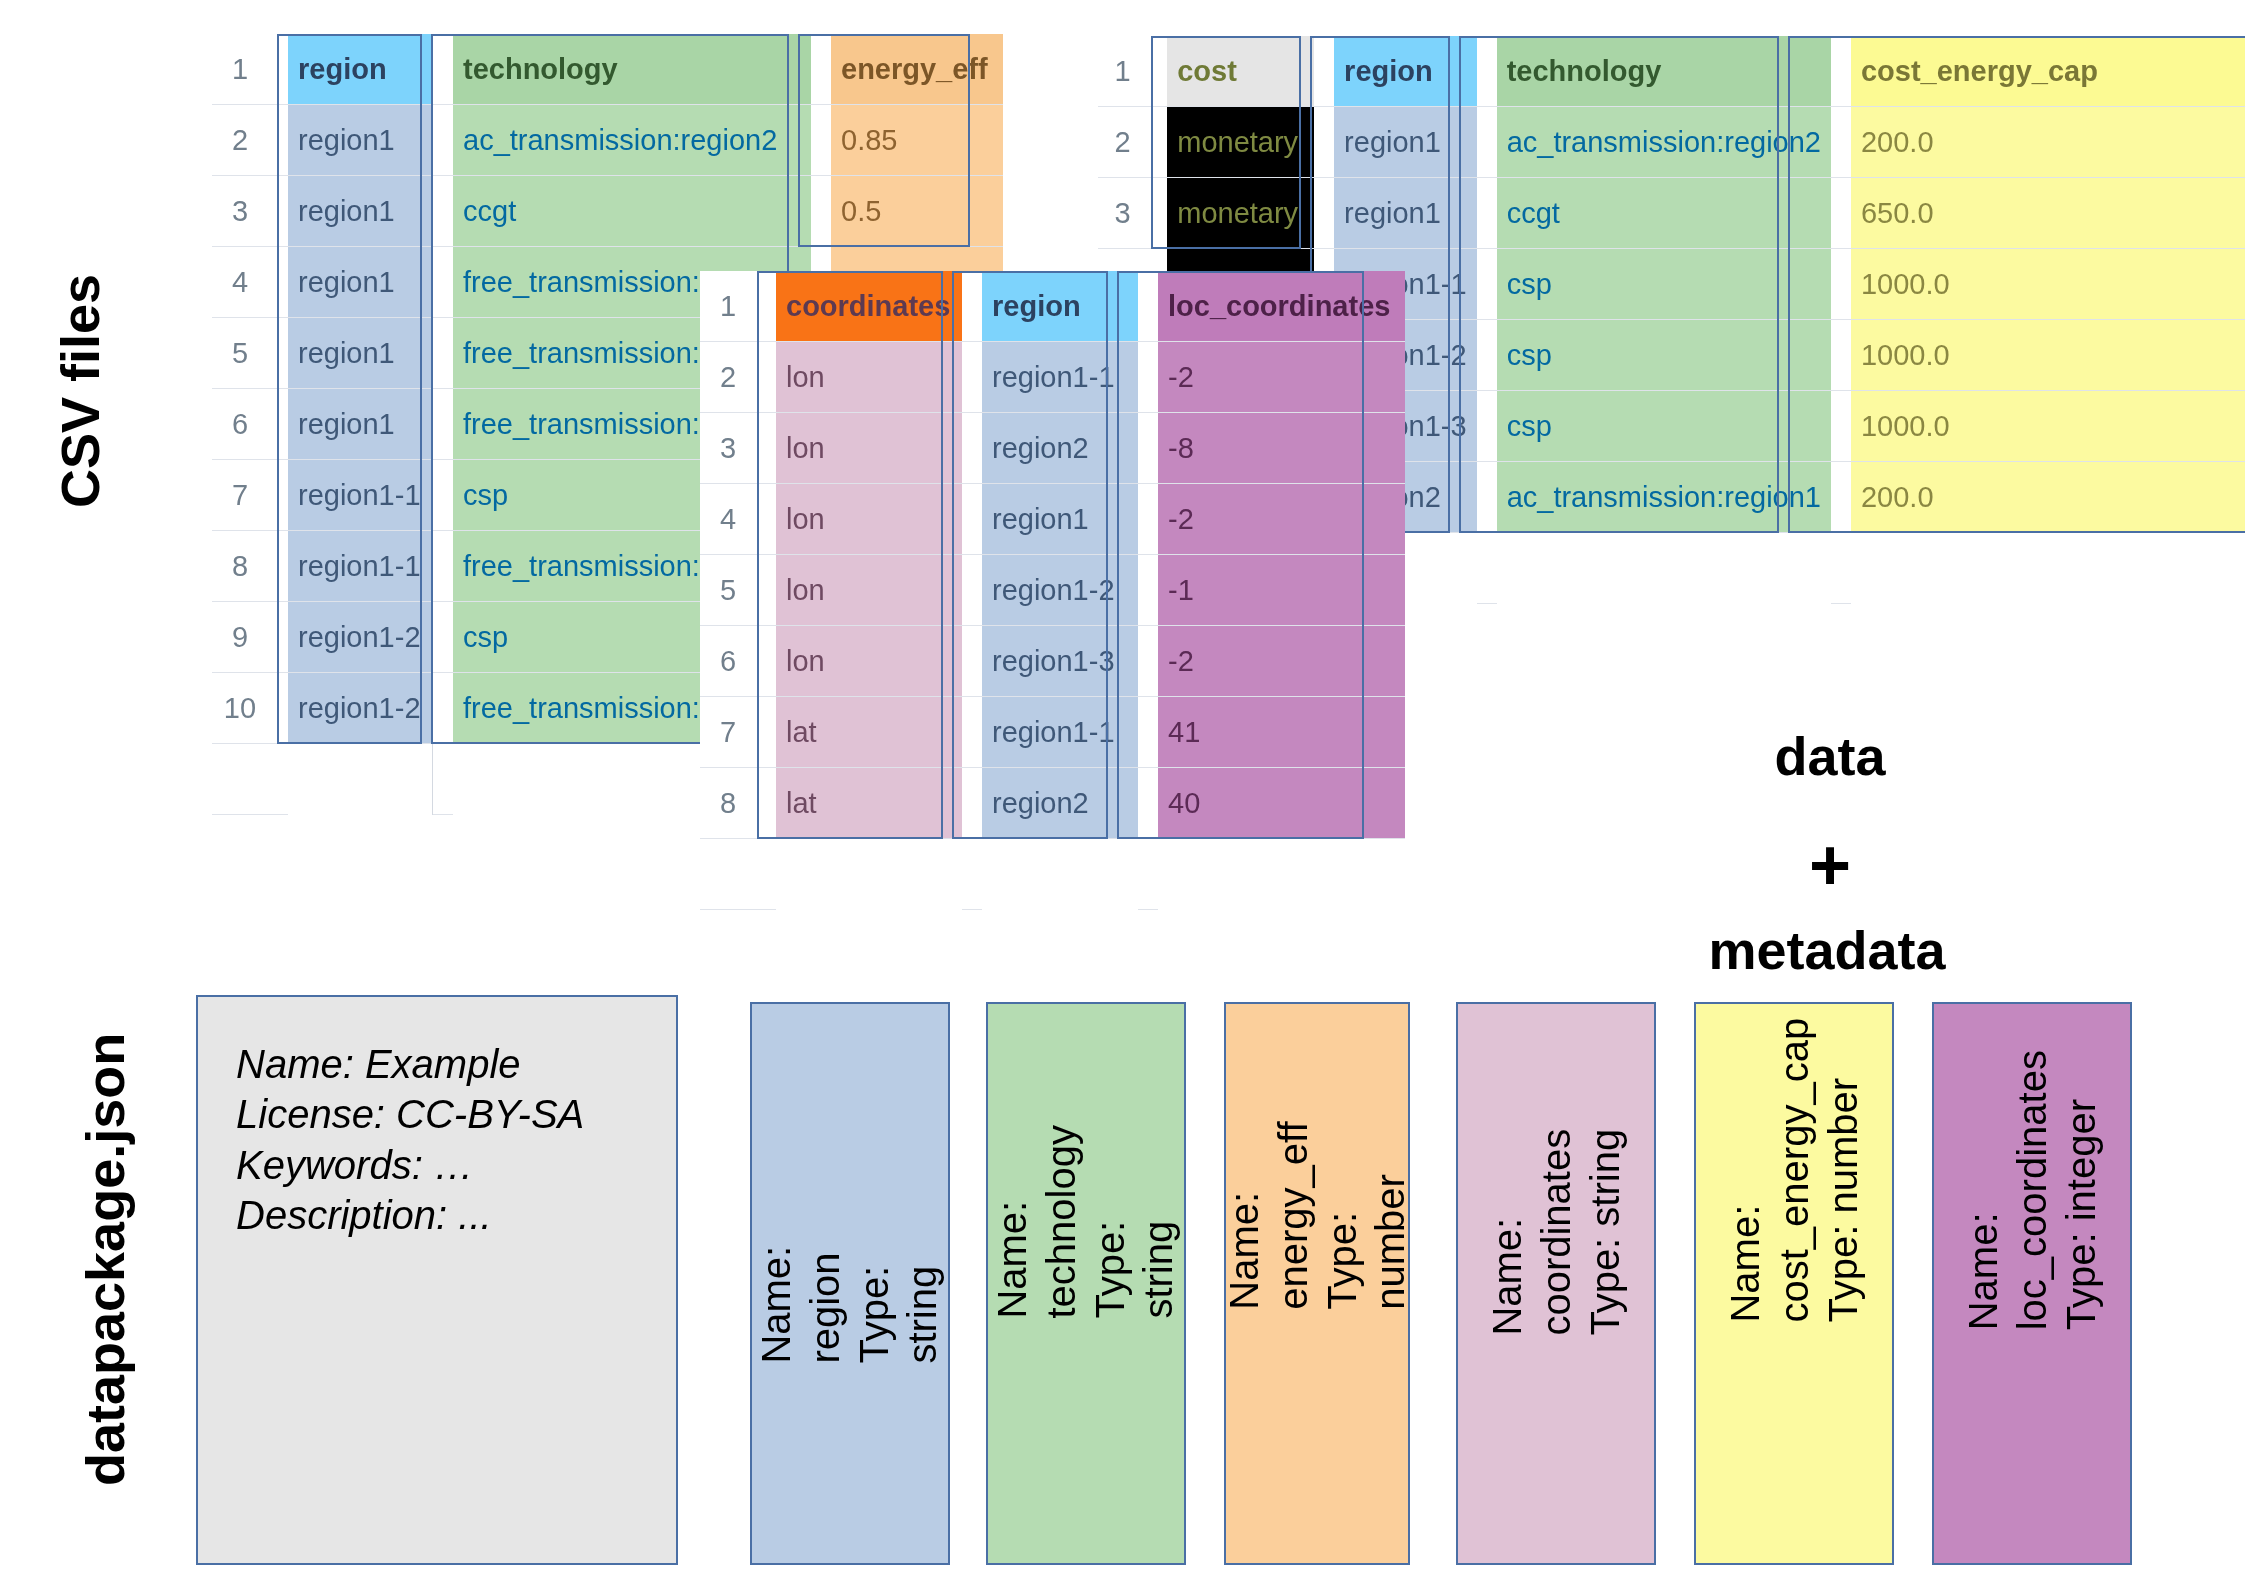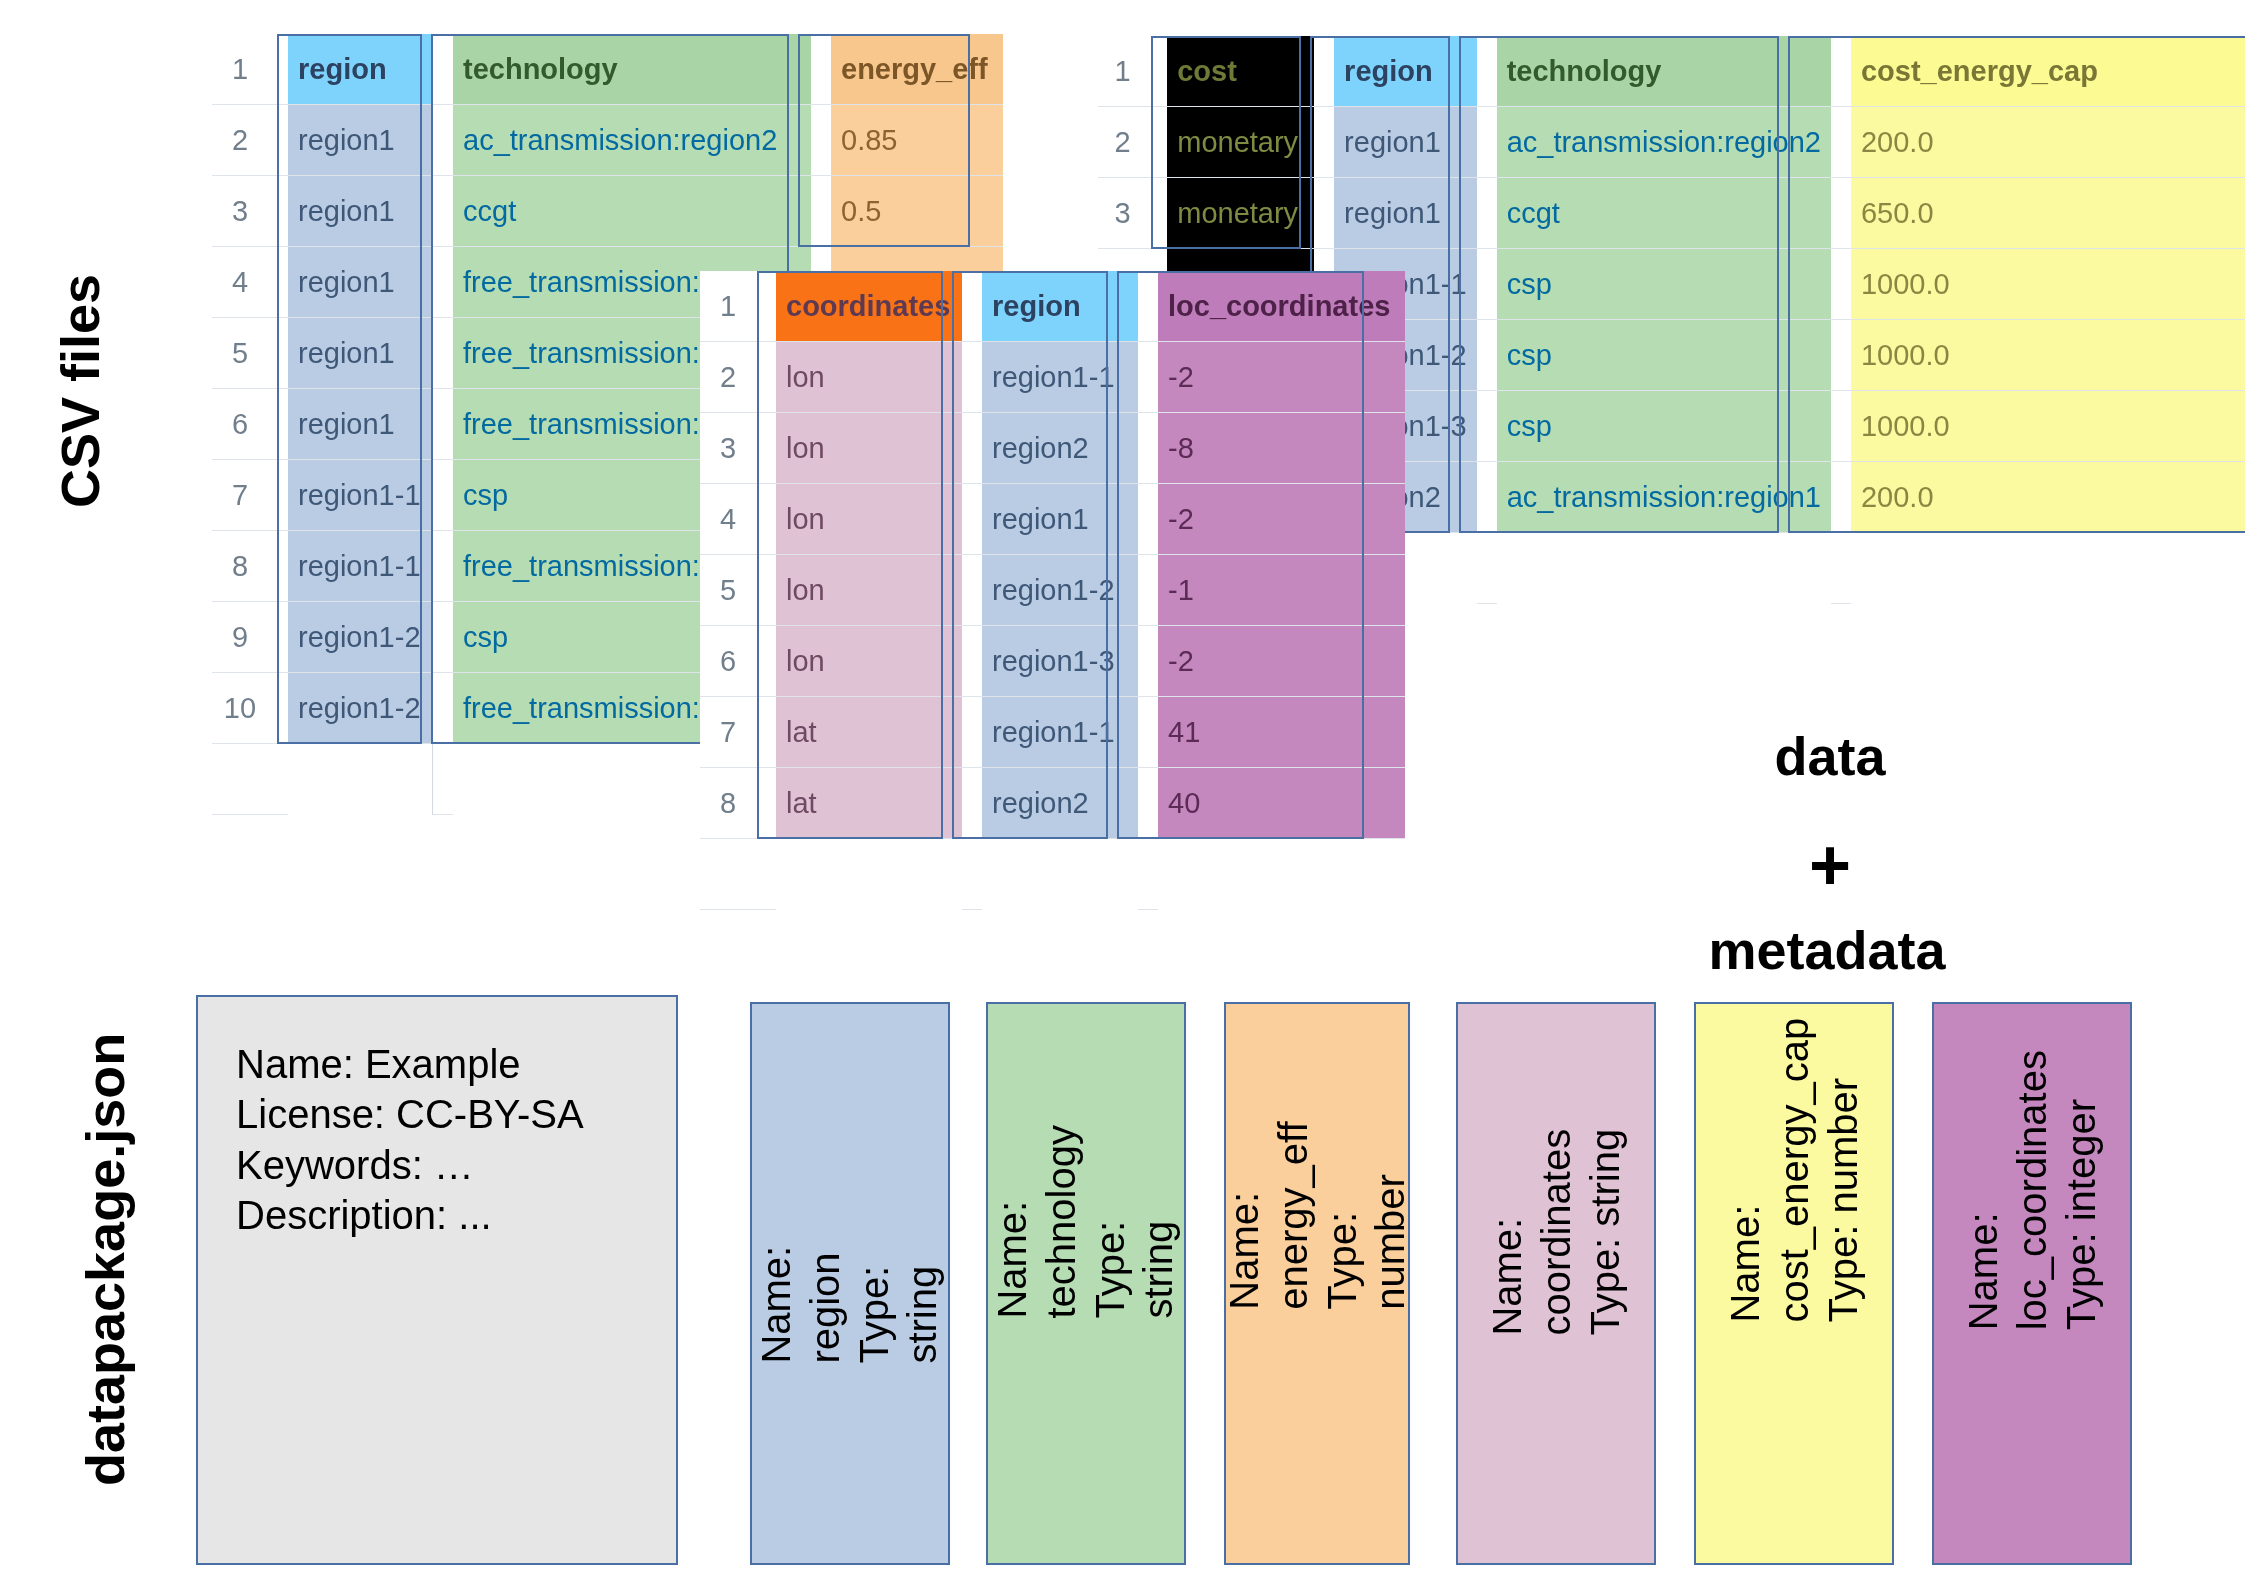--- a/index.html
+++ b/index.html
@@ -82,21 +82,21 @@
     font-weight: bold;
   }
   
   .c-blue     { background: #b9cce4; color: #3f5878; }
   .c-blue.hdr { background: #7dd3fc; color: #2c4260; }
   .c-green     { background: #b5dcb2; color: #0369a1; }
   .c-green.hdr { background: #a9d5a6; color: #33592f; }
   .c-orange     { background: #fbcf9b; color: #8e6330; }
   .c-orange.hdr { background: #f8c78d; color: #7c5627; }
   .c-olive     { background: #000000; color: #7f8a42; }
-  .c-olive.hdr { background: #000000; color: #6f7a36; }
+  .c-olive.hdr { background: #e5e5e5; color: #6f7a36; }
   .c-yellow     { background: #fcfaa0; color: #8a8742; }
   .c-yellow.hdr { background: #fcfa93; color: #7a7736; }
   .c-pink     { background: #e0c2d5; color: #6f4a62; }
   .c-pink.hdr { background: #f97316; color: #5d3a51; }
   .c-purple     { background: #c488bf; color: #5b2a55; }
   .c-purple.hdr { background: #bf7cba; color: #4d2148; }
 
   
   .sel {
     position: absolute;
@@ -126,20 +126,21 @@
   }
   .meta-box.general {
     background: #e6e6e6;
     padding: 42px 0 0 38px;
   }
   .meta-lines {
     font-size: 40px;
     line-height: 1.26;
     color: #000;
     white-space: pre-line;
+    font-style: italic;
   }
   .meta-box.field {
     display: flex;
     align-items: flex-end;
     justify-content: center;
   }
   .field-text {
     font-size: 40px;
     line-height: 1.22;
     color: #000;

